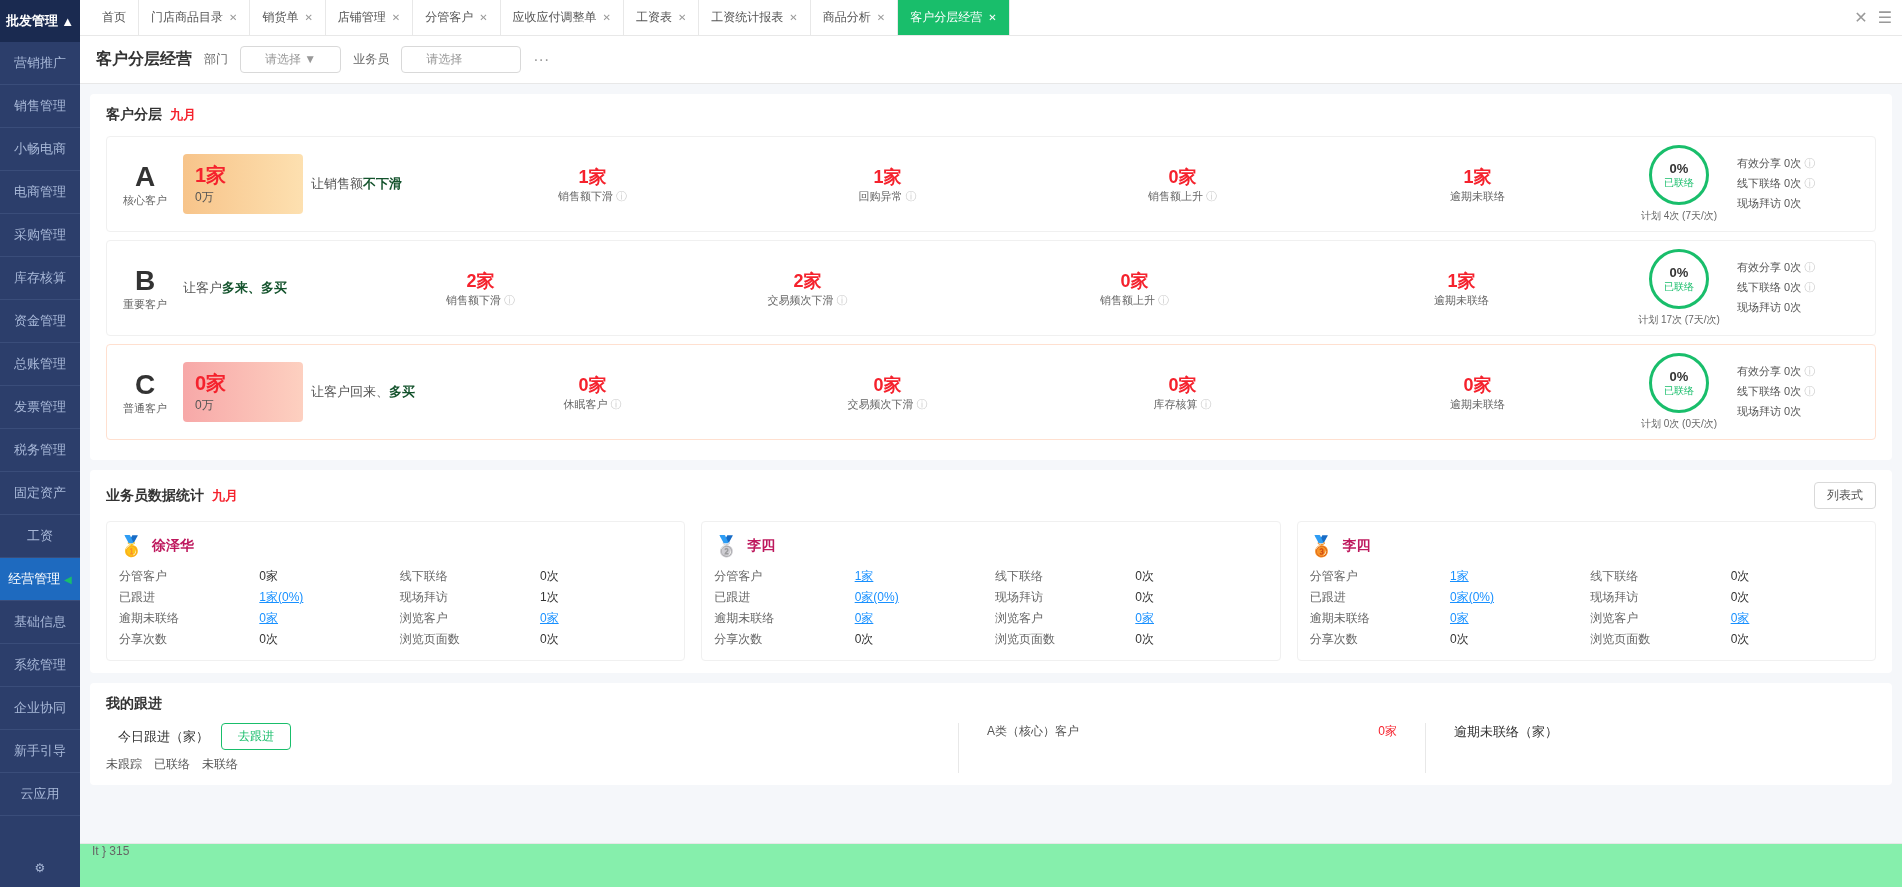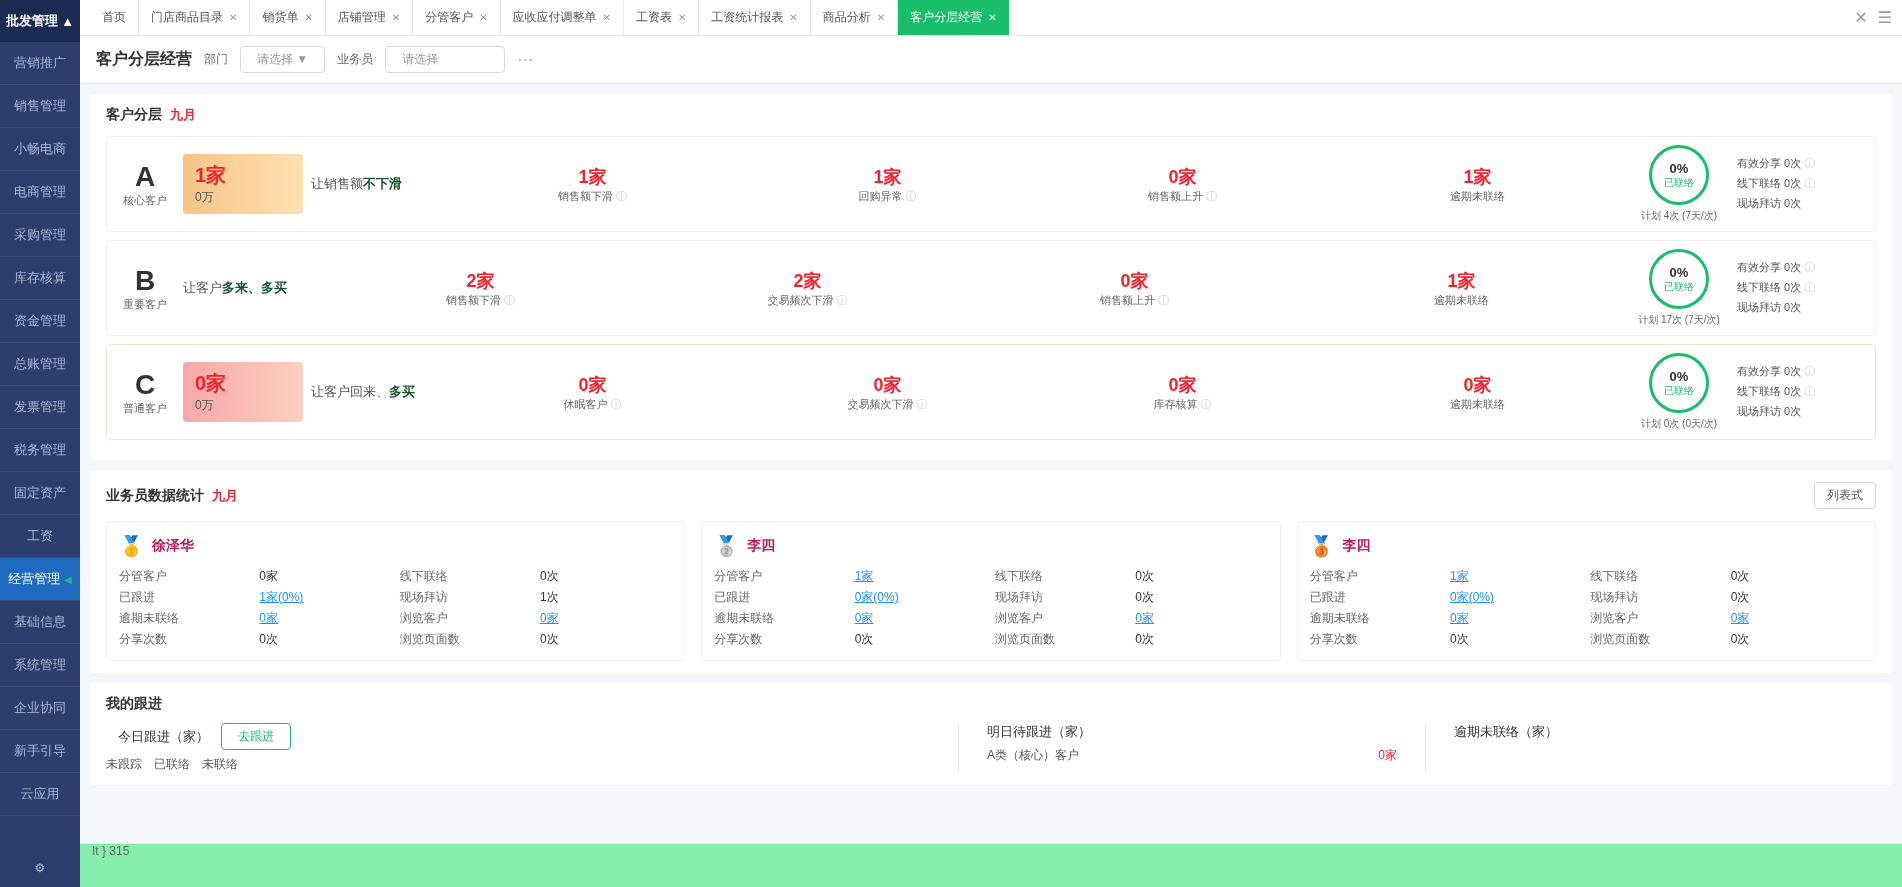--- a/index.html
+++ b/index.html
@@ -93,21 +93,21 @@
       display: flex;
       align-items: center;
       gap: 12px;
       border-bottom: 1px solid #e8e8e8;
     }
     .filter-title { font-size: 16px; font-weight: bold; color: #333; }
     .filter-label { font-size: 12px; color: #666; }
     .filter-select {
       border: 1px solid #d9d9d9;
       border-radius: 4px;
-      padding: 4px 16px;
+      padding: 4px 24px;
       font-size: 12px;
       color: #999;
       background: #fff;
       cursor: pointer;
       min-width: 80px;
     }
     .filter-dots { color: #999; font-size: 16px; cursor: pointer; }
 
     
     .section { background: #fff; margin: 10px; border-radius: 4px; padding: 12px 16px; }
@@ -599,21 +599,20 @@
           <div style="display:flex; gap:12px; font-size:12px; color:#555;">
             <span>未跟踪</span>
             <span>已联络</span>
             <span>未联络</span>
           </div>
         </div>
 
         <div style="width:1px; background:#e8e8e8; margin:0 16px;"></div>
 
         <div style="flex:1; padding: 0 12px;">
-          <div style="font-size:13px; color:#333; margin-bottom:6px;">明日待跟进（家）</div>
           <div style="display:flex; justify-content:space-between; font-size:12px; color:#555;">
             <span>A类（核心）客户</span>
             <span style="color:#f5222d;">0家</span>
           </div>
         </div>
 
         <div style="width:1px; background:#e8e8e8; margin:0 16px;"></div>
 
         <div style="flex:1; padding: 0 12px;">
           <div style="font-size:13px; color:#333; margin-bottom:6px;">逾期未联络（家）</div>

